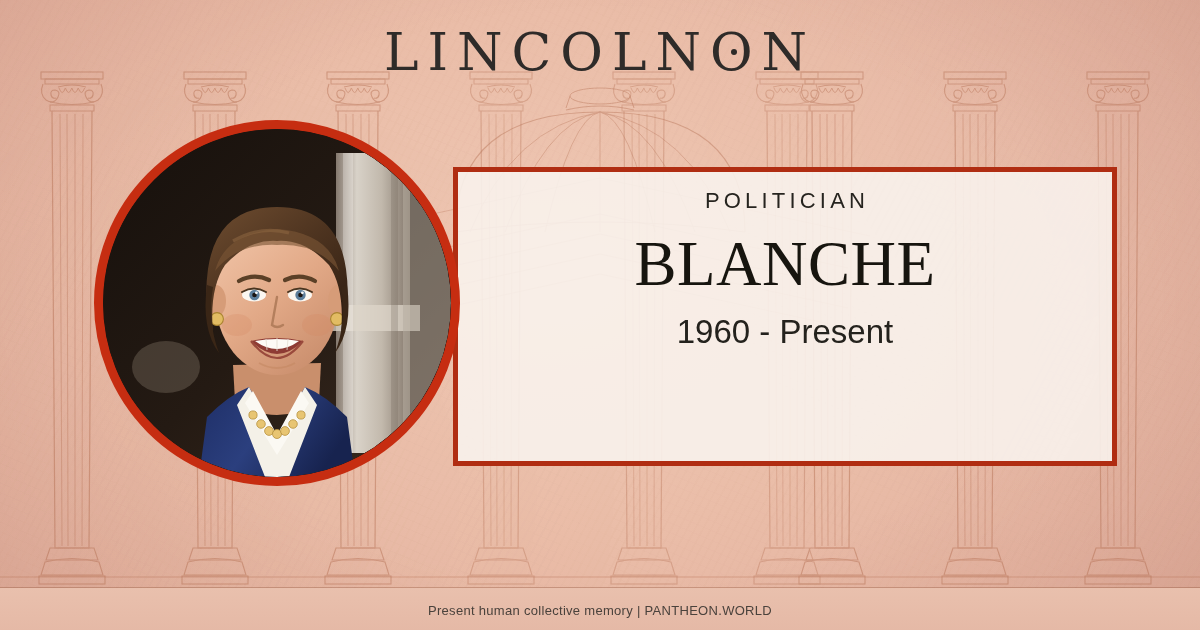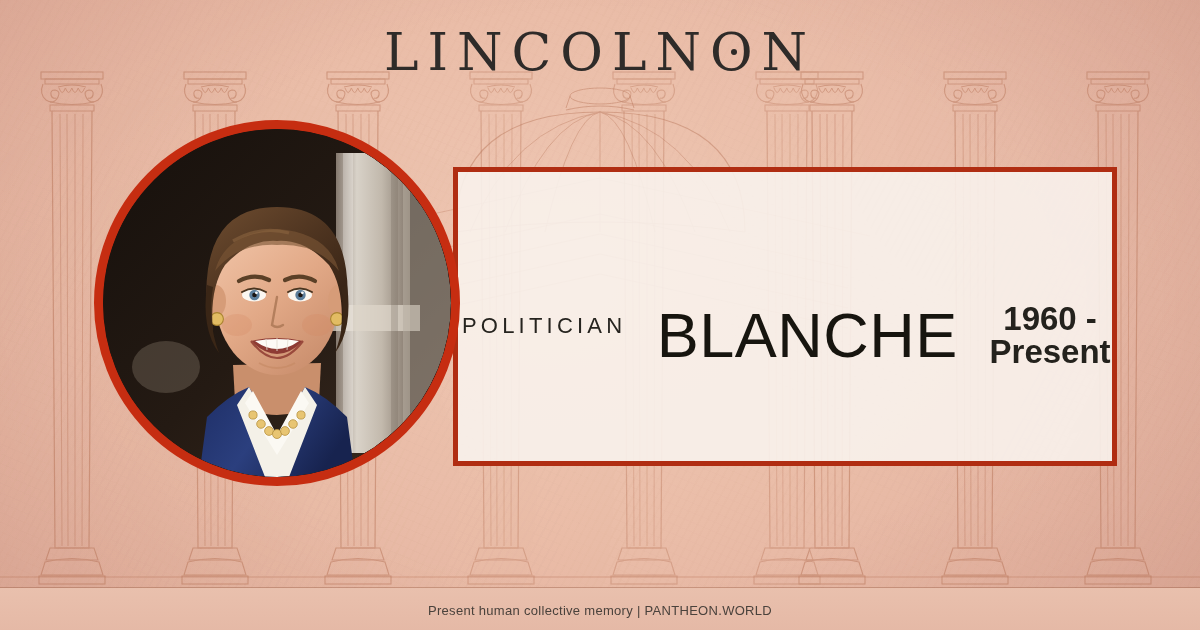--- a/index.html
+++ b/index.html
@@ -102,55 +102,56 @@
     position: absolute;
     left: 453px;
     top: 167px;
     width: 664px;
     height: 299px;
     box-sizing: border-box;
     border: 5px solid #B02D12;
     background: rgba(248, 242, 236, .90);
     z-index: 3;
     display: flex;
+    flex-direction: column;
     align-items: center;
     justify-content: flex-start;
     padding-top: 18px;
   }
 
   .occupation {
     font-family: "Liberation Sans", sans-serif;
     font-size: 22px;
     font-weight: 400;
     letter-spacing: 4.2px;
     color: #26241F;
     text-align: center;
     line-height: 1;
     margin: 0;
     padding-left: 4px;
   }
 
   .person-name {
-    font-family: Liberation Sans, sans-serif;
+    font-family: Liberation Serif, serif;
     font-size: 63px;
     font-weight: 400;
     letter-spacing: 0.5px;
     color: #17150F;
     text-align: center;
     line-height: 1.03;
     margin: 20px 0 0 0;
     text-transform: uppercase;
     width: 100%;
   }
   .person-name .nm-line { display: block; }
 
   .lifespan {
     font-family: "Liberation Sans", sans-serif;
     font-size: 33px;
-    font-weight: 700;
+    font-weight: 400;
     color: #24221D;
     text-align: center;
     line-height: 1;
     margin-top: 18px;
   }
 
   
   .footer-band {
     position: absolute;
     left: 0;

